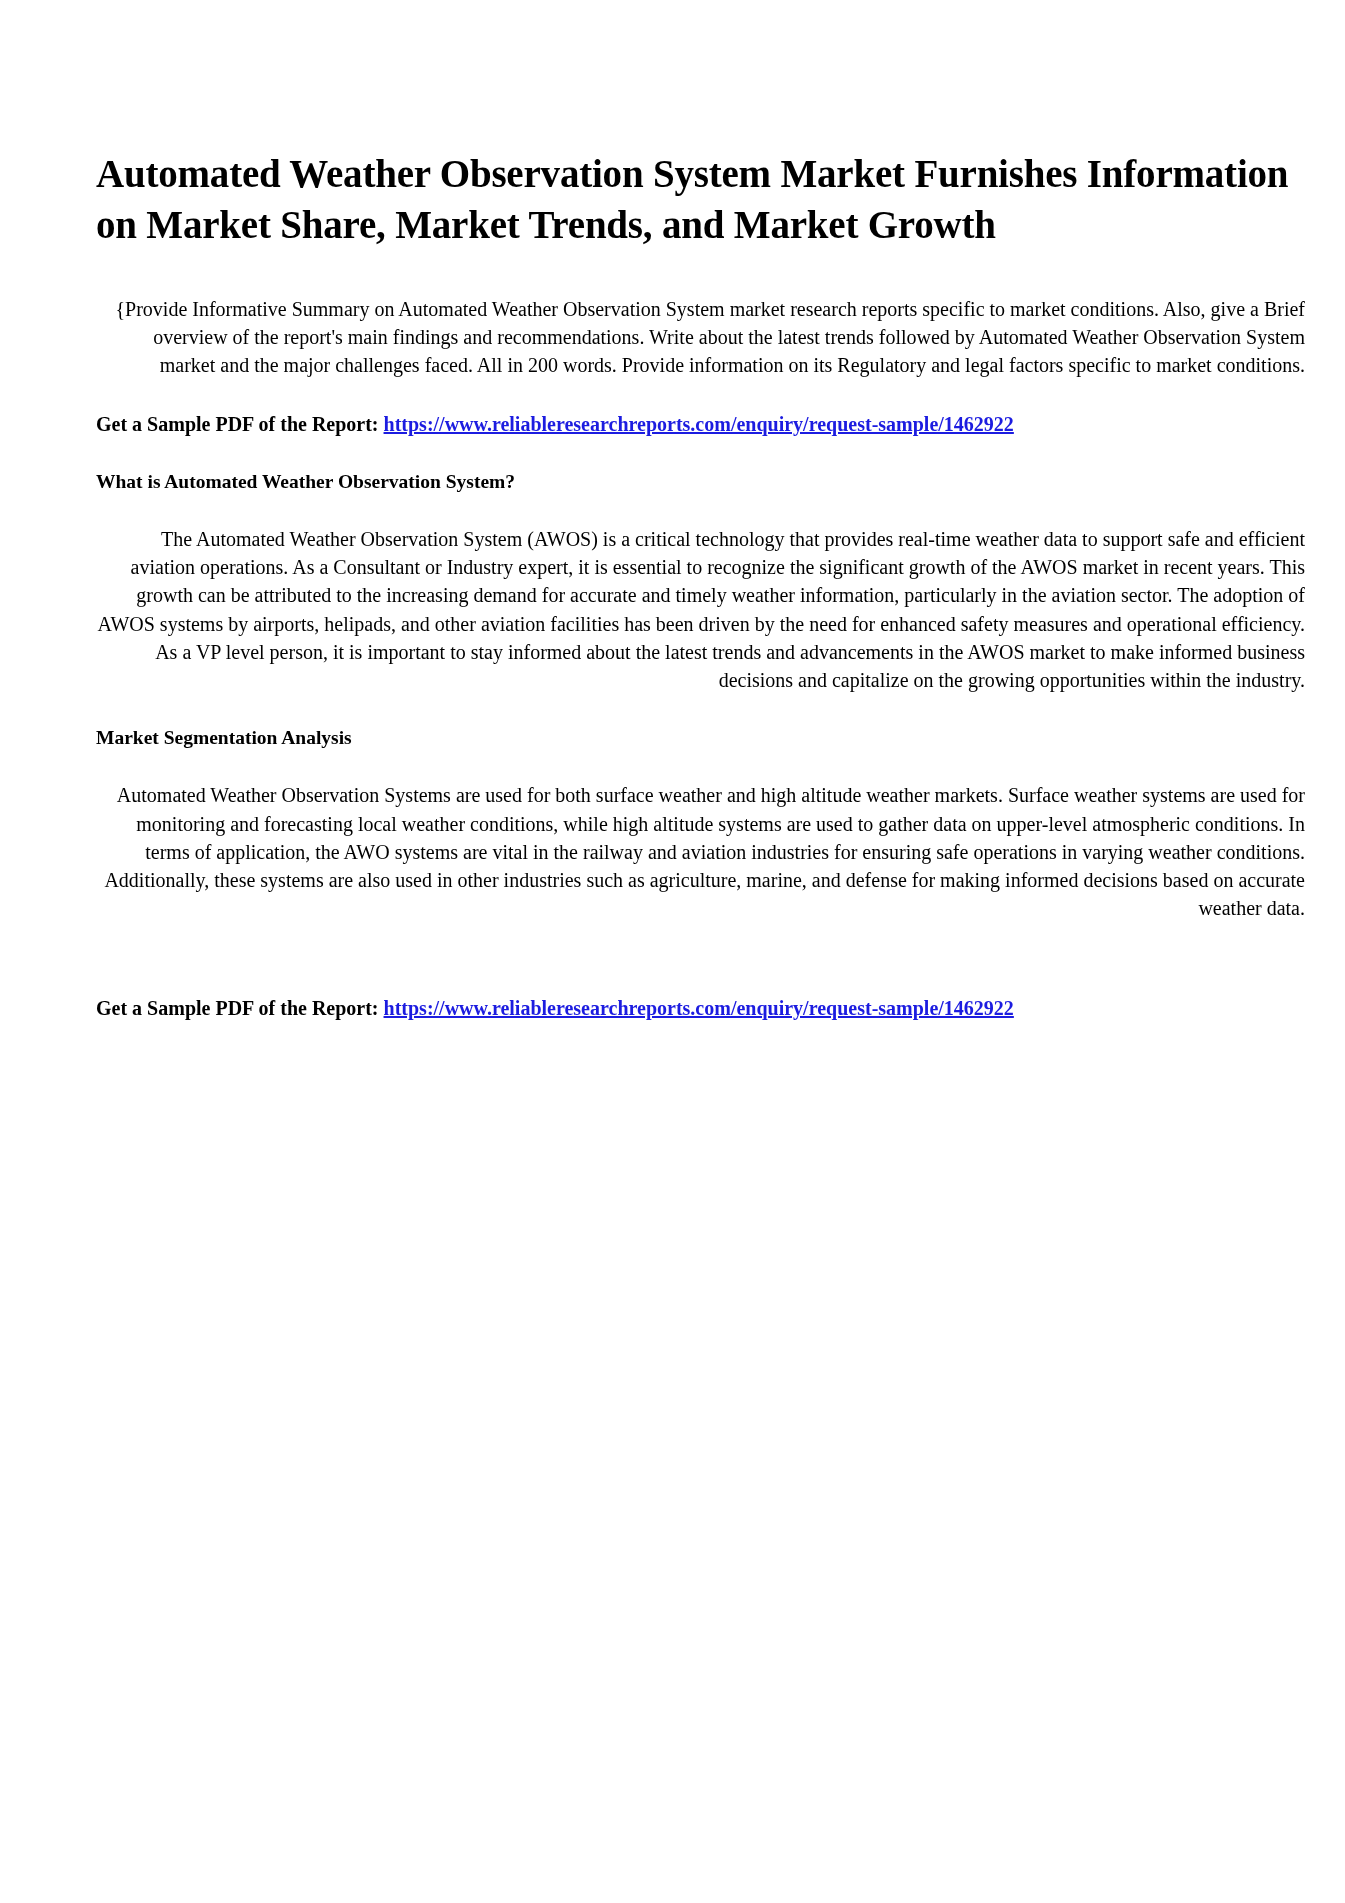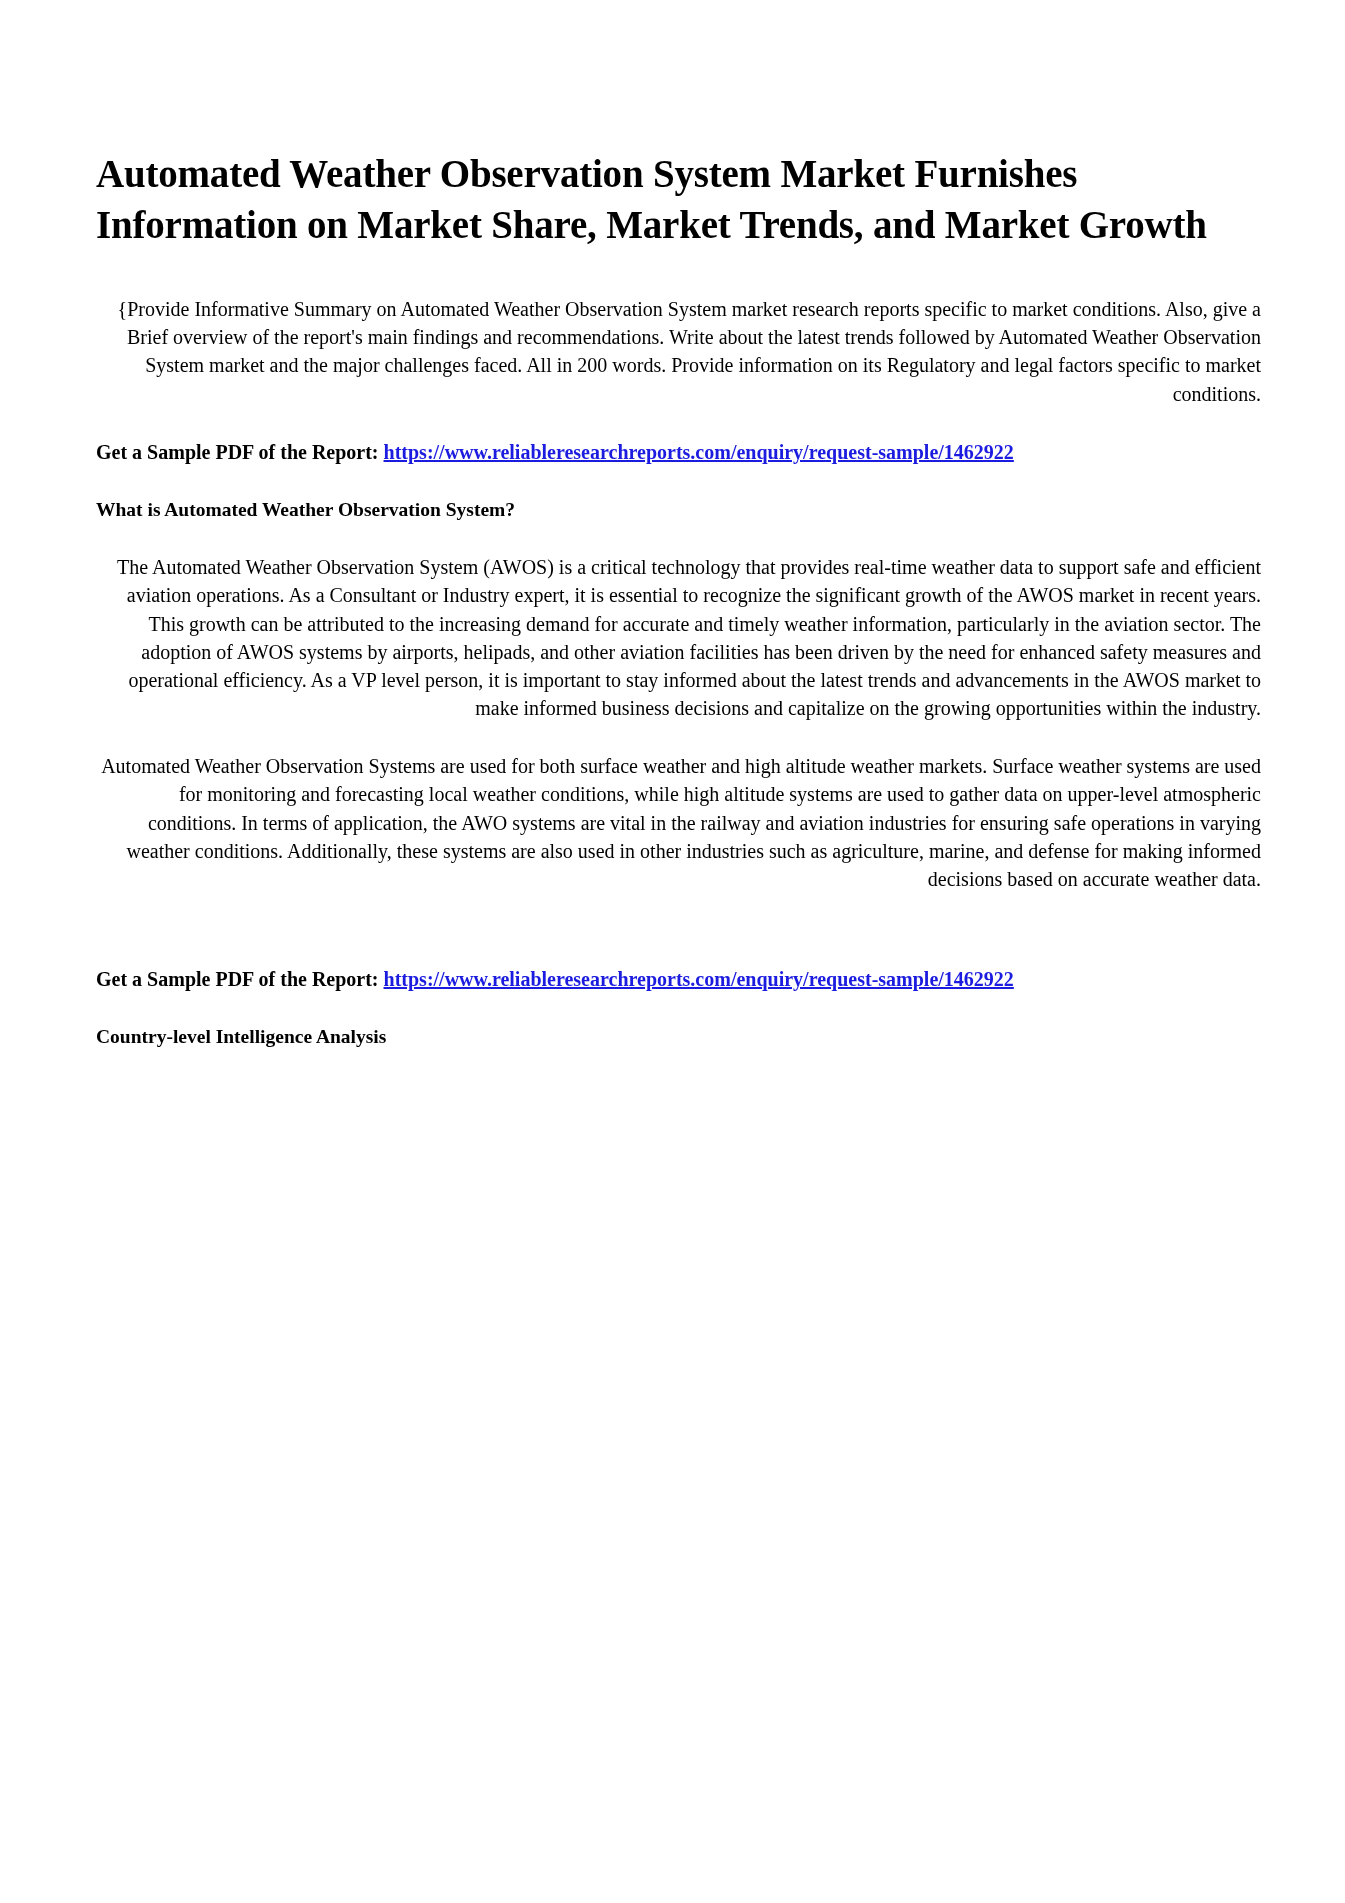--- a/index.html
+++ b/index.html
@@ -10,21 +10,21 @@
   body {
     width: 1345px;
     min-height: 1903px;
     font-family: "Liberation Serif", serif;
     color: #000000;
   }
   .page {
     box-sizing: border-box;
     width: 1345px;
     min-height: 1903px;
-    padding: 148px 84px 60px 96px;
+    padding: 148px 40px 60px 96px;
     background: #ffffff;
   }
   .doc-title {
     font-size: 39px;
     line-height: 1.32;
     font-weight: bold;
     margin: 0 0 44px 0;
     letter-spacing: -0.2px;
   }
   .subhead {
@@ -82,25 +82,25 @@
 
   <div class="link-line">
     <span class="lbl">Get a Sample PDF of the Report: </span><a class="doclink" href="#">https://www.reliableresearchreports.com/enquiry/request-sample/1462922</a>
   </div>
 
   <div class="heading">What is Automated Weather Observation System?</div>
 
   <p class="body">The Automated Weather Observation System (AWOS) is a critical technology that provides real-time weather data to support safe and efficient aviation operations. As a Consultant or Industry expert, it is essential to recognize the significant growth of the AWOS market in recent years. This growth can be attributed to the increasing demand for accurate and timely weather information, particularly in the aviation sector. The adoption of AWOS systems by airports, helipads, and other aviation facilities has been driven by the need for enhanced safety measures and operational efficiency. As a VP level person, it is important to stay informed about the latest trends and advancements in the AWOS market to make informed business decisions and capitalize on the growing opportunities within the industry.</p>
 
 
+  <div class="heading">Market Segmentation Analysis</div>
 
   <p class="body">Automated Weather Observation Systems are used for both surface weather and high altitude weather markets. Surface weather systems are used for monitoring and forecasting local weather conditions, while high altitude systems are used to gather data on upper-level atmospheric conditions. In terms of application, the AWO systems are vital in the railway and aviation industries for ensuring safe operations in varying weather conditions. Additionally, these systems are also used in other industries such as agriculture, marine, and defense for making informed decisions based on accurate weather data.</p>
 
   <div class="spacer-gap"></div>
 
   <div class="link-line">
     <span class="lbl">Get a Sample PDF of the Report: </span><a class="doclink" href="#">https://www.reliableresearchreports.com/enquiry/request-sample/1462922</a>
   </div>
 
-  <div class="heading">Country-level Intelligence Analysis</div>
 
 
 </div>
 
 </body></html>

